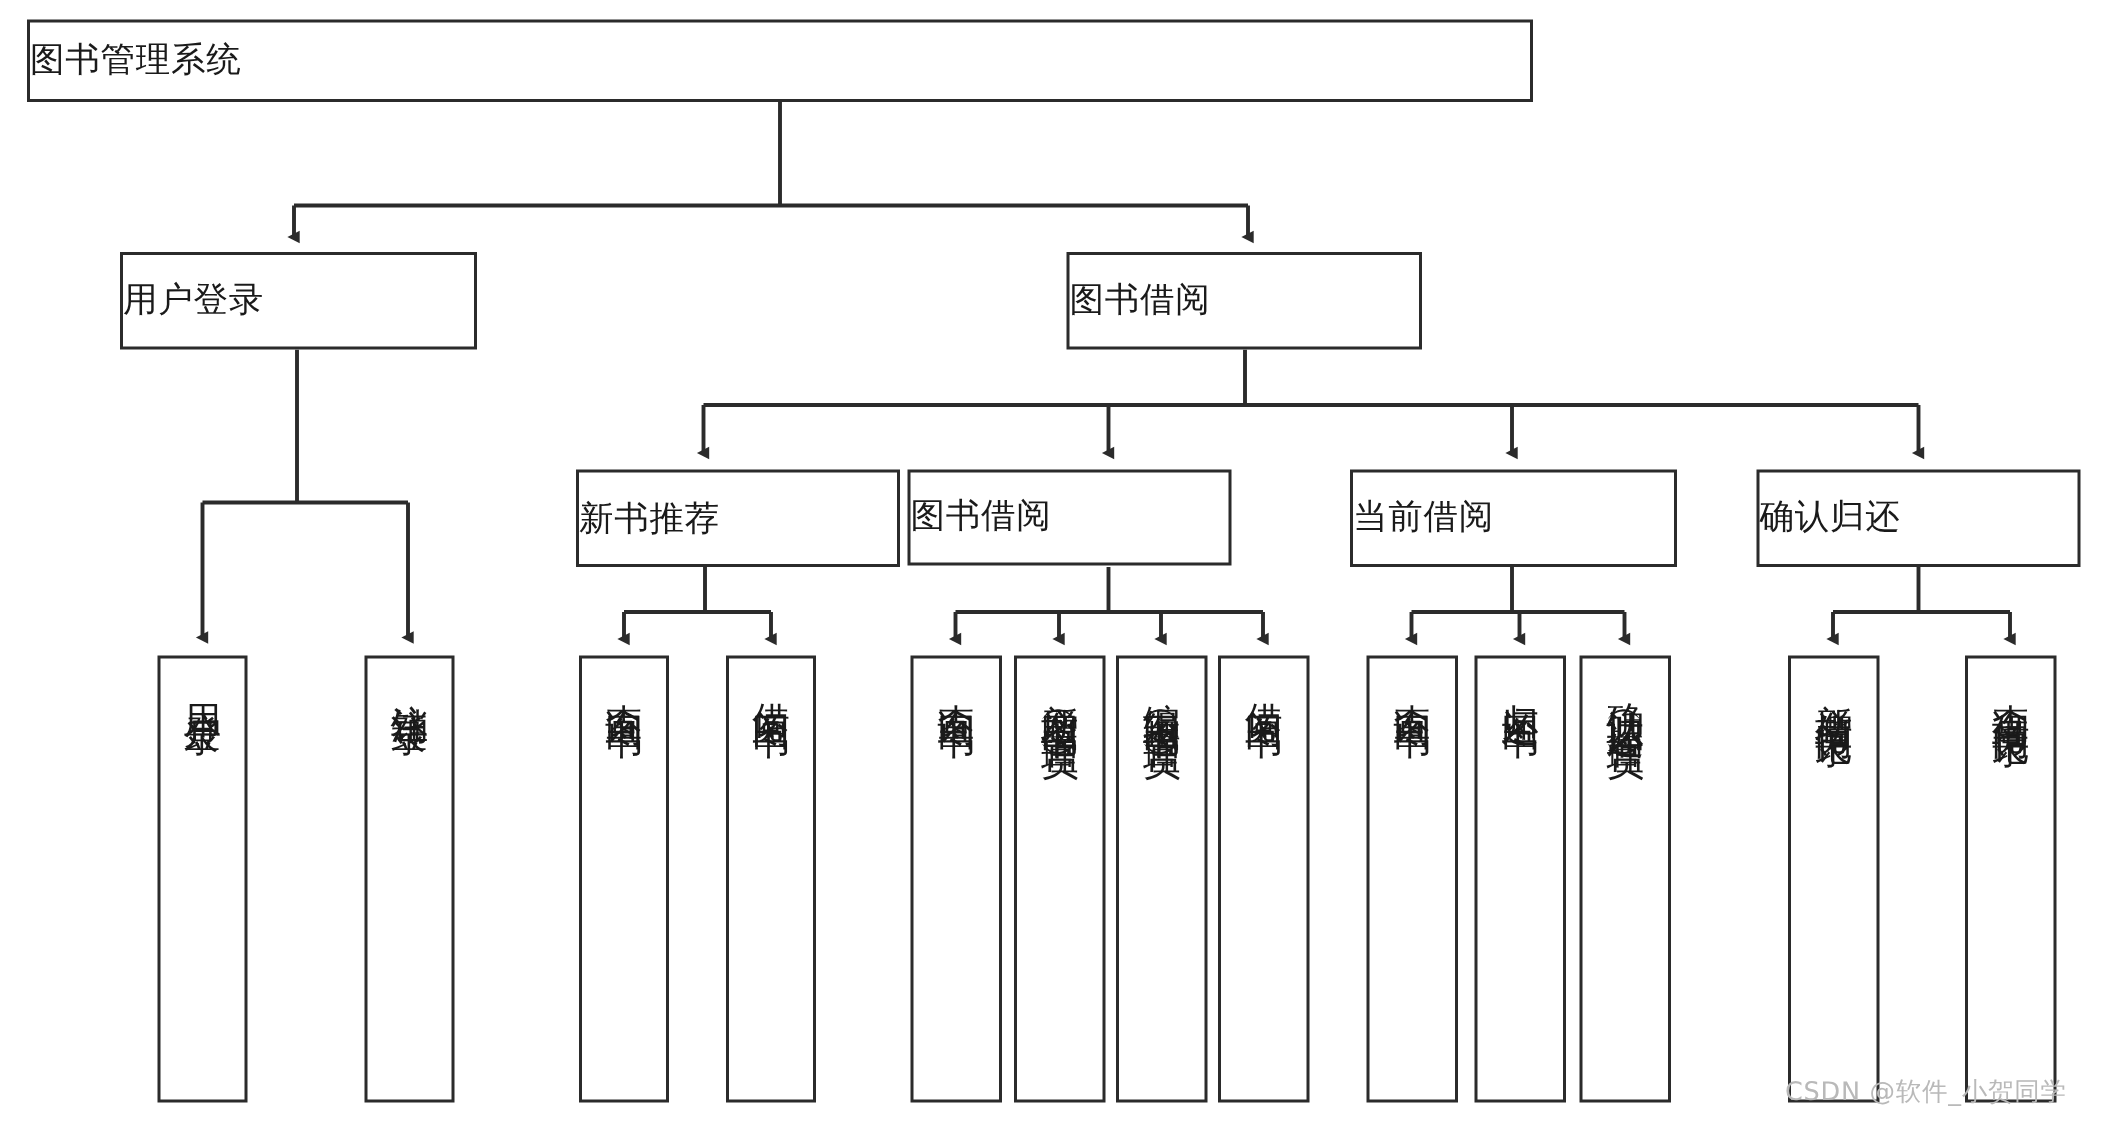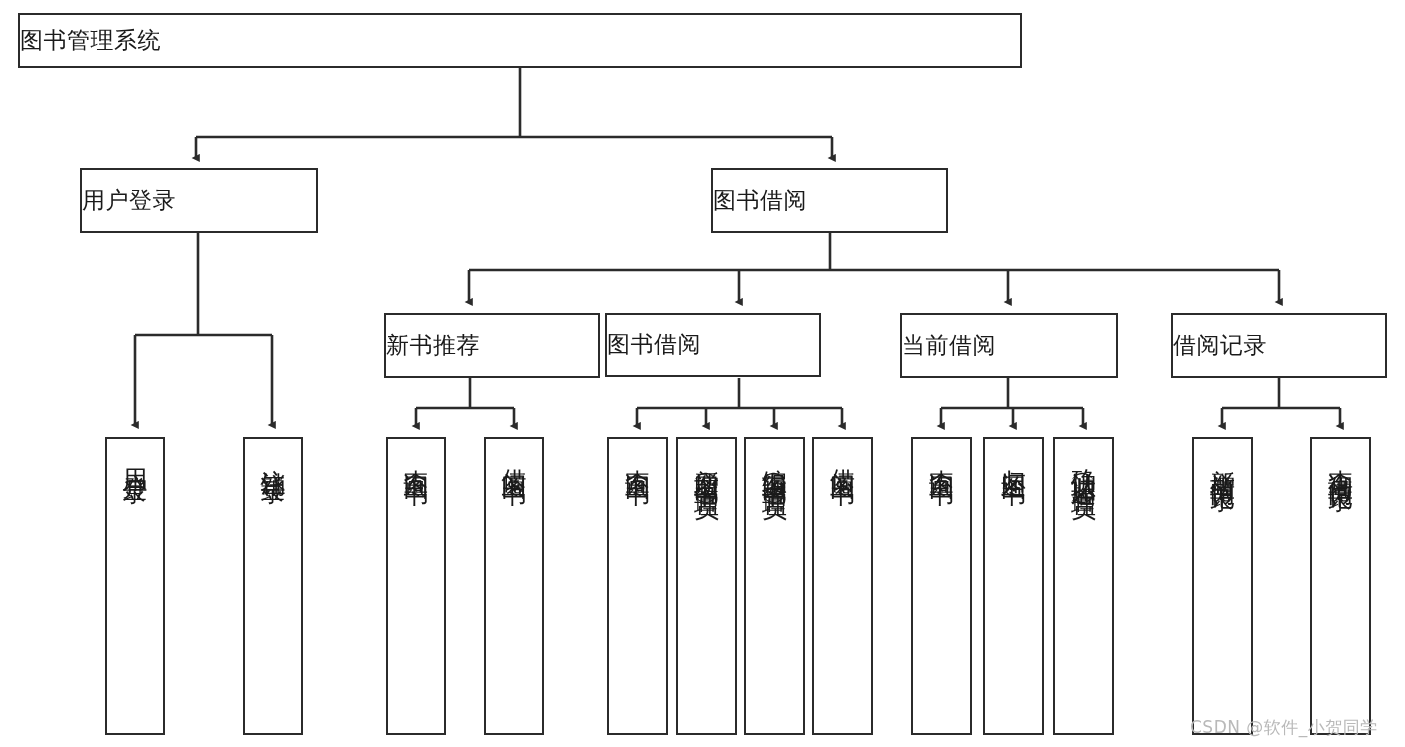--- a/index.html
+++ b/index.html
@@ -152,21 +152,21 @@
   <div class="node horiz" style="left:384px; top:313px; width:216px; height:65px;font-family:Liberation Serif, serif;">
     <span class="lbl">新书推荐</span>
   </div>
   <div class="node horiz" style="left:605px; top:313px; width:216px; height:64px;">
     <span class="lbl">图书借阅</span>
   </div>
   <div class="node horiz" style="left:900px; top:313px; width:218px; height:65px;">
     <span class="lbl">当前借阅</span>
   </div>
   <div class="node horiz" style="left:1171px; top:313px; width:216px; height:65px;">
-    <span class="lbl">借阅记录</span>
+    <span class="lbl">确认归还</span>
   </div>
 
   <div class="node vert" style="left:105px; top:437px; width:60px; height:298px;">
     <span class="lbl">用户登录</span>
   </div>
   <div class="node vert" style="left:243px; top:437px; width:60px; height:298px;">
     <span class="lbl">注销登录</span>
   </div>
 
   <div class="node vert" style="left:386px; top:437px; width:60px; height:298px;">

